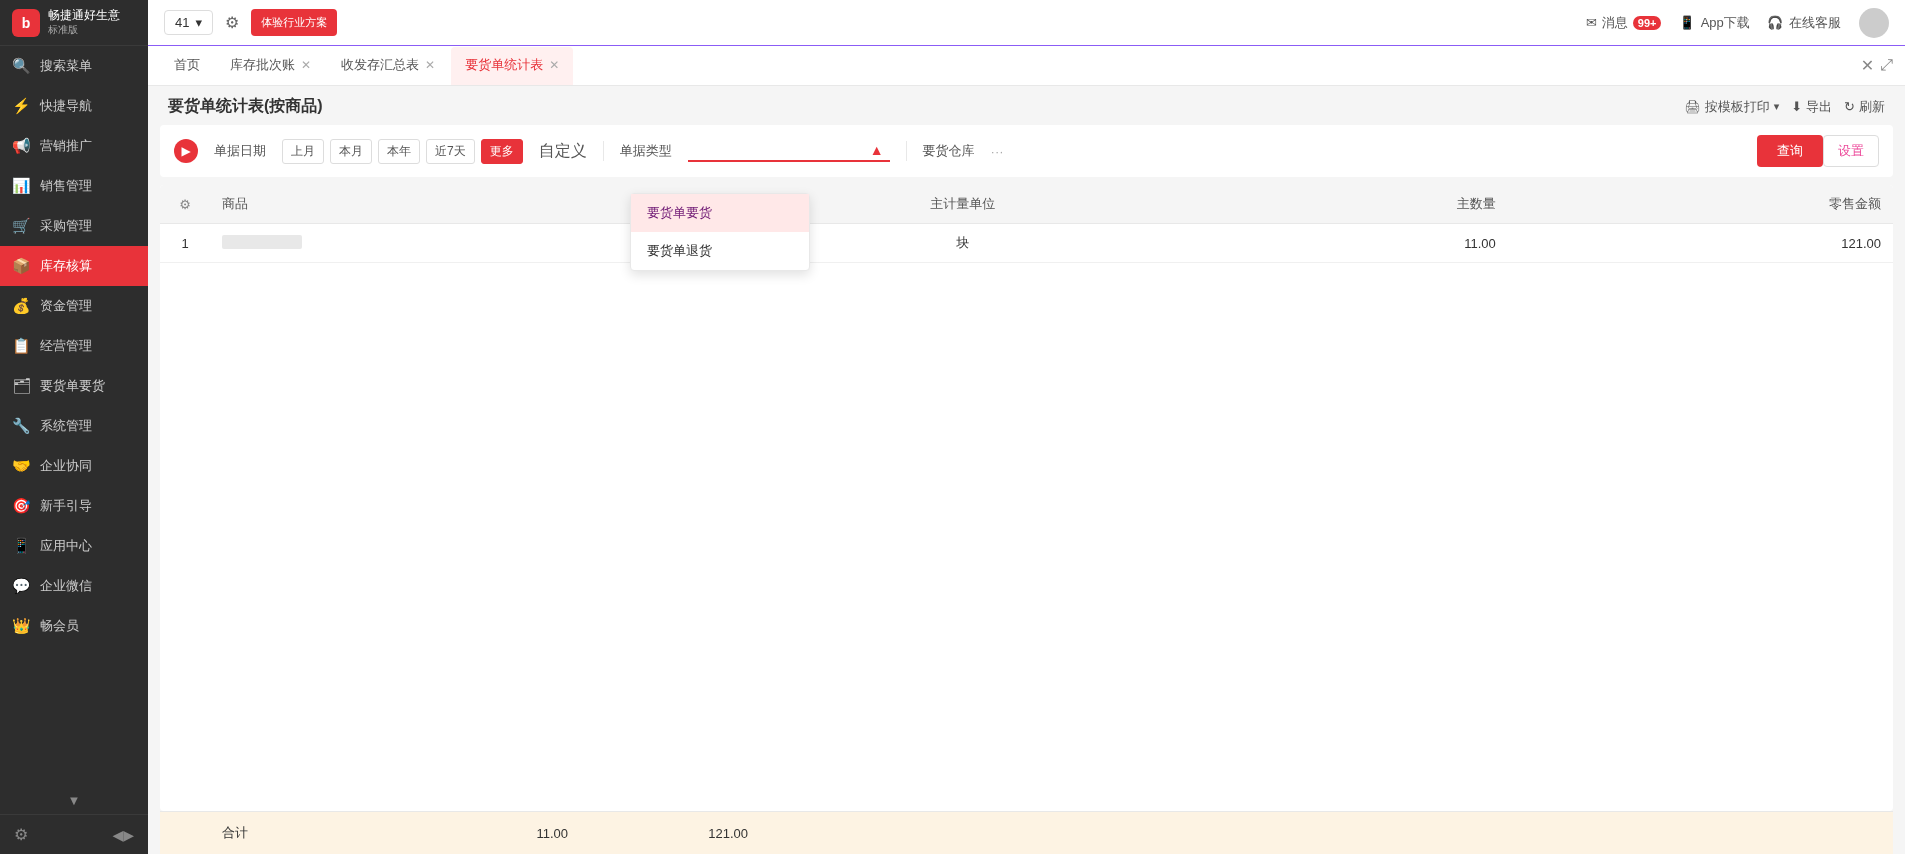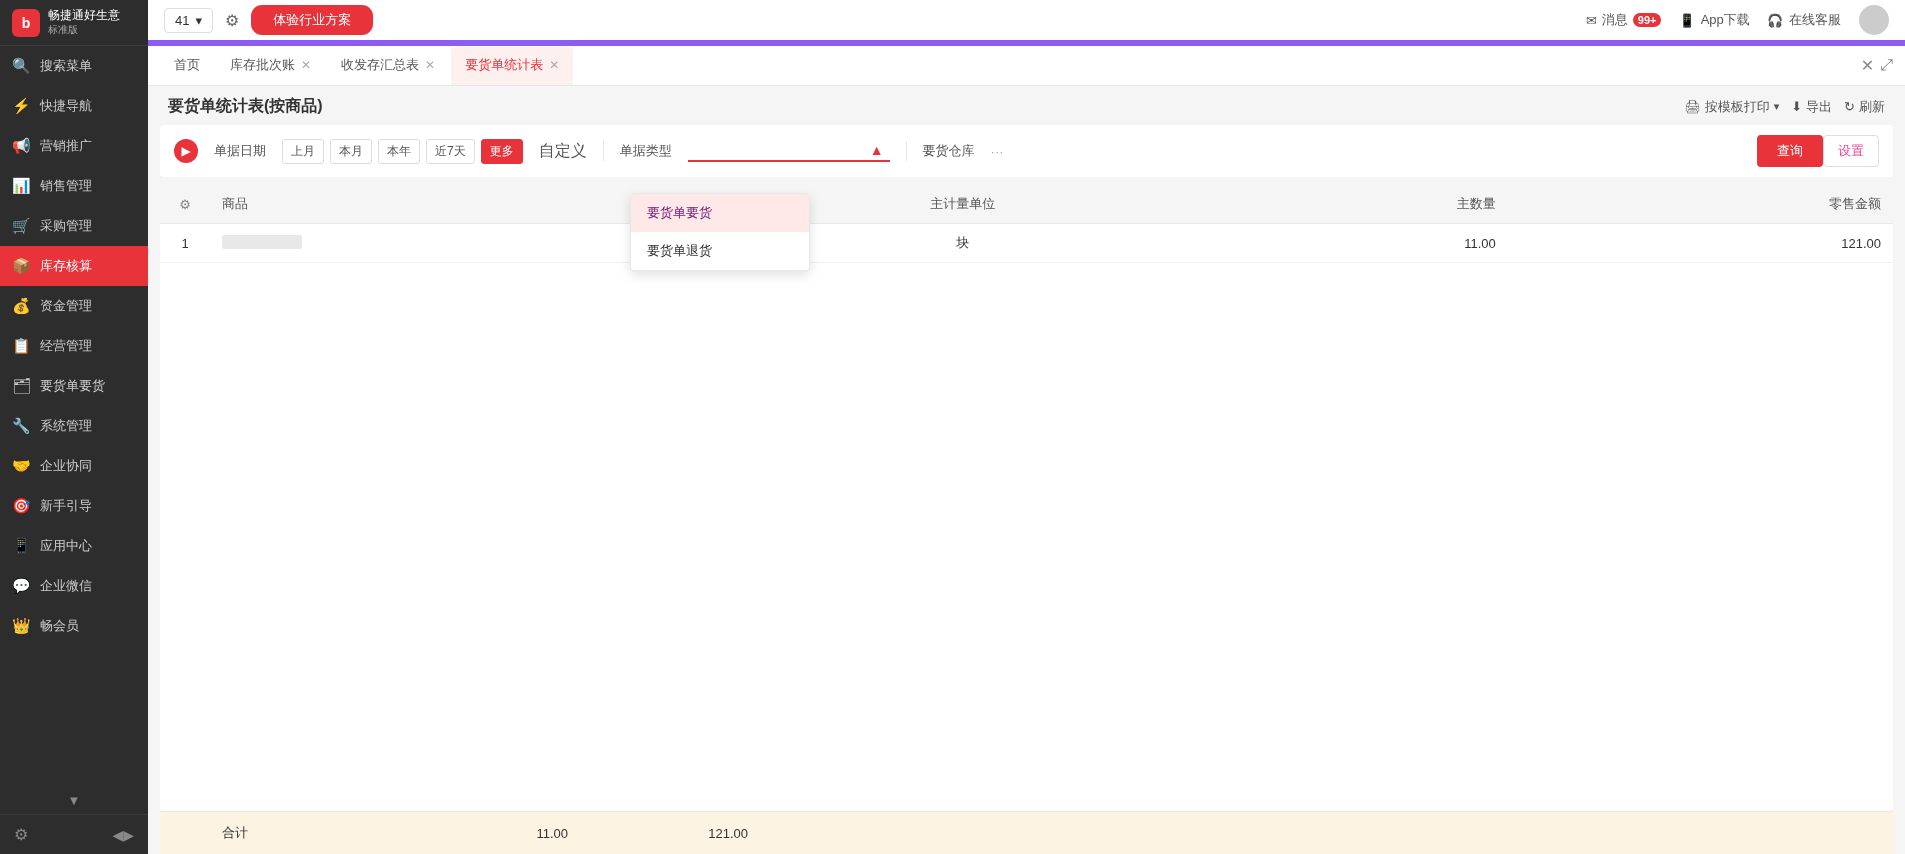--- a/index.html
+++ b/index.html
@@ -62,36 +62,36 @@
       flex-direction: column;
       overflow: hidden;
     }
 
     
     .top-header {
       height: 46px;
       background: #fff;
       display: flex; align-items: center; justify-content: space-between;
       padding: 0 16px;
-      border-bottom: 6px solid #8b5cf6;
+      border-bottom: 1px solid #8b5cf6;
       flex-shrink: 0;
     }
     .header-left { display: flex; align-items: center; gap: 12px; }
     .store-selector {
       display: flex; align-items: center;
       border: 1px solid #ddd; border-radius: 4px;
       padding: 4px 10px;
       font-size: 13px; color: #333;
       cursor: pointer; gap: 6px;
     }
     .gear-btn { color: #666; cursor: pointer; font-size: 16px; }
     .trial-btn {
       background: #e8333a; color: #fff;
-      border: none; border-radius: 11px;
-      padding: 6px 22px; font-size: 13px;
+      border: none; border-radius: 4px;
+      padding: 6px 10px; font-size: 11px;
       cursor: pointer; white-space: nowrap;
     }
 
     .header-right { display: flex; align-items: center; gap: 18px; }
     .header-action {
       display: flex; align-items: center; gap: 5px;
       color: #555; font-size: 13px; cursor: pointer;
     }
     .badge-red {
       background: #e8333a; color: #fff;

